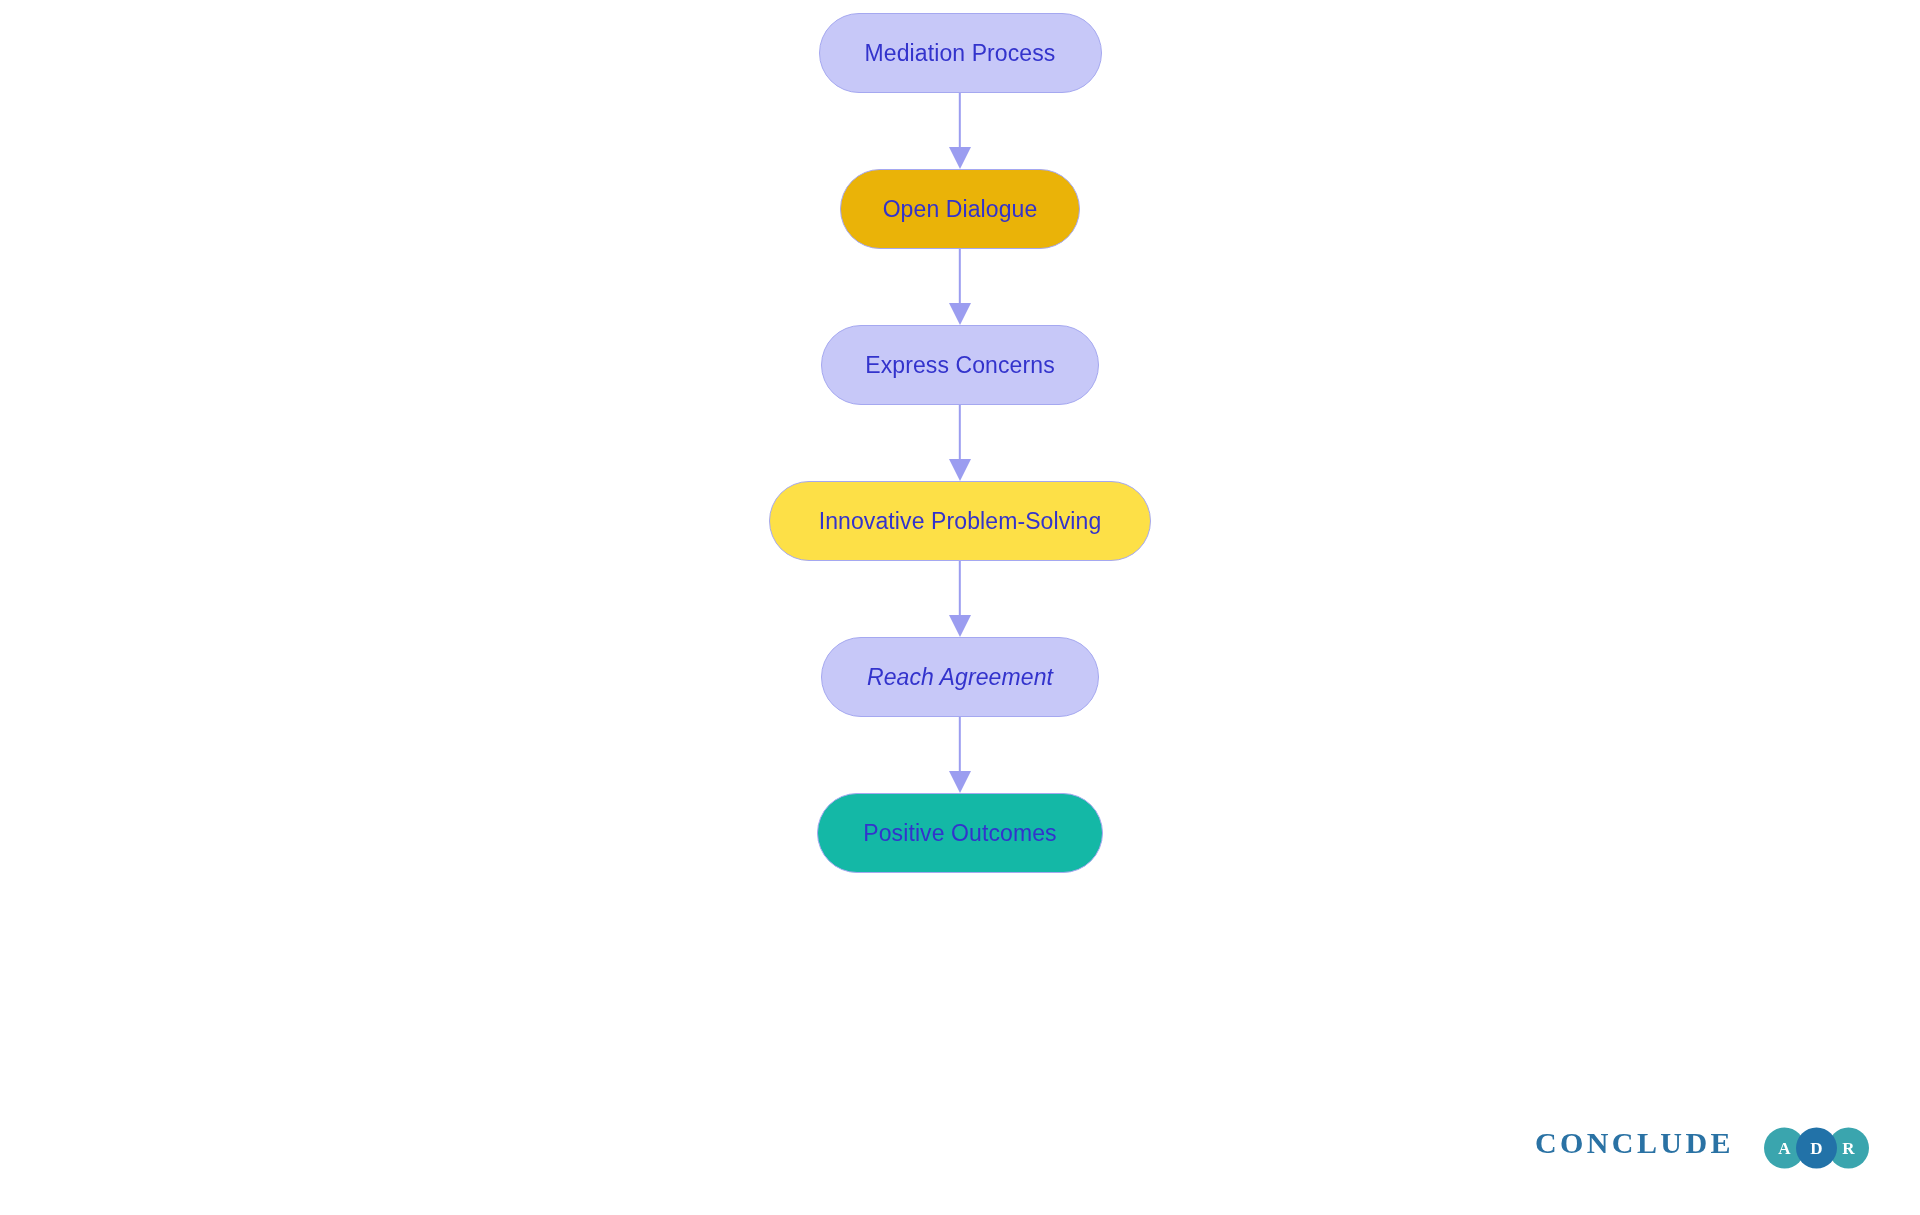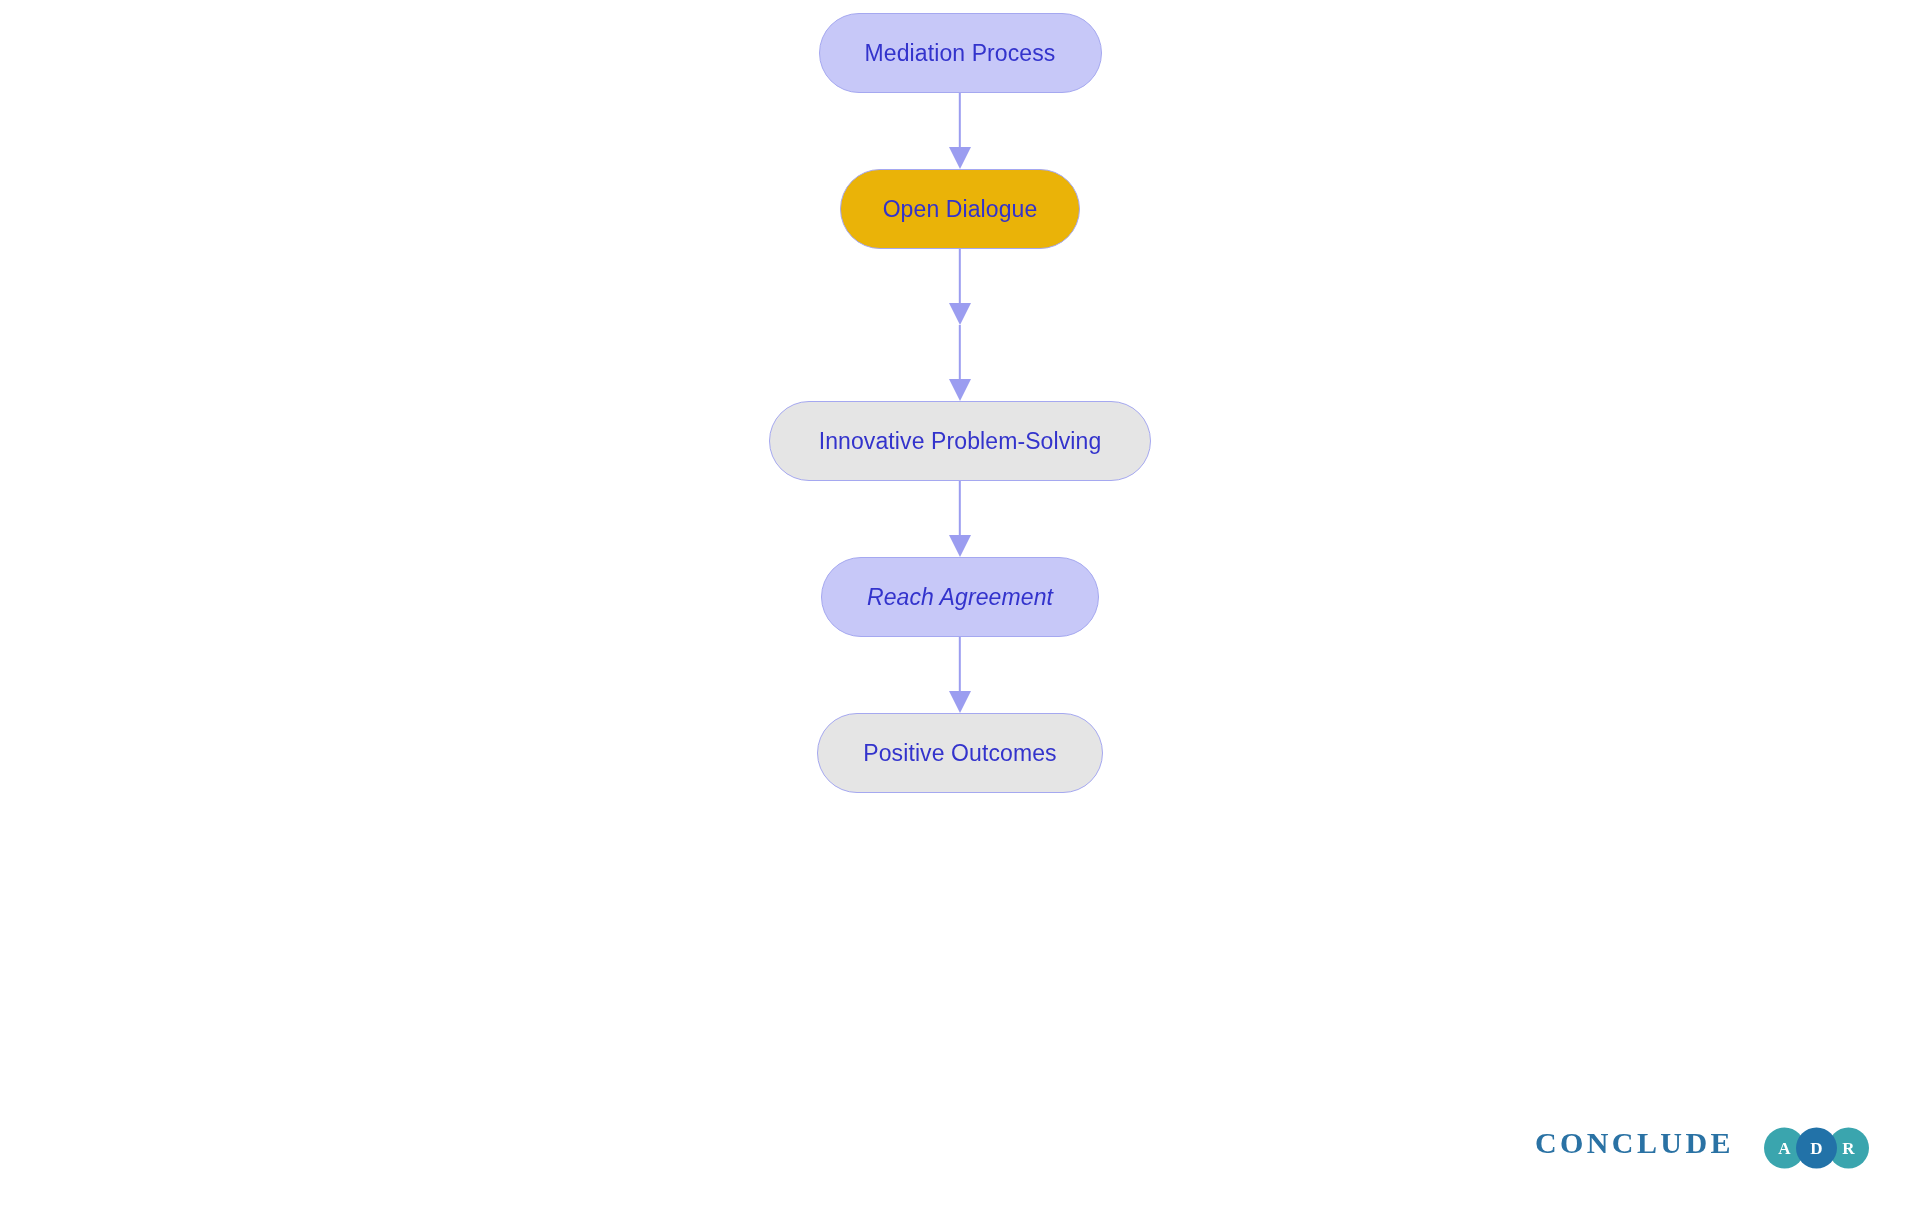--- a/index.html
+++ b/index.html
@@ -139,39 +139,42 @@
         <div class="connector-line" style="background: rgb(155, 157, 240);"></div>
         <div class="connector-head" style="border-top-color: rgb(155, 157, 240);"></div>
       </div>
       <div class="node" style="width: 240px; background: #eab308; border-color: rgb(165, 168, 240);">
         <span class="node-label" style="color: rgb(51, 51, 204);">Open Dialogue</span>
       </div>
       <div class="connector">
         <div class="connector-line" style="background: rgb(155, 157, 240);"></div>
         <div class="connector-head" style="border-top-color: rgb(155, 157, 240);"></div>
       </div>
+      <div class="node" style="width: 278px; background: rgb(199, 200, 248); border-color: rgb(165, 168, 240);">
+        <span class="node-label" style="color: rgb(51, 51, 204);">Express Concerns</span>
+      </div>
       <div class="connector">
         <div class="connector-line" style="background: rgb(155, 157, 240);"></div>
         <div class="connector-head" style="border-top-color: rgb(155, 157, 240);"></div>
       </div>
-      <div class="node" style="width: 382px; background: #e5e5e5; border-color: rgb(165, 168, 240);">
+      <div class="node" style="width: 382px; background: #fde047; border-color: rgb(165, 168, 240);">
         <span class="node-label" style="color: rgb(51, 51, 204);">Innovative Problem-Solving</span>
       </div>
       <div class="connector">
         <div class="connector-line" style="background: rgb(155, 157, 240);"></div>
         <div class="connector-head" style="border-top-color: rgb(155, 157, 240);"></div>
       </div>
       <div class="node" style="width: 278px; background: rgb(199, 200, 248); border-color: rgb(165, 168, 240); font-style: italic;">
         <span class="node-label" style="color: rgb(51, 51, 204);">Reach Agreement</span>
       </div>
       <div class="connector">
         <div class="connector-line" style="background: rgb(155, 157, 240);"></div>
         <div class="connector-head" style="border-top-color: rgb(155, 157, 240);"></div>
       </div>
-      <div class="node" style="width: 286px; background: #e5e5e5; border-color: rgb(165, 168, 240);">
+      <div class="node" style="width: 286px; background: #14b8a6; border-color: rgb(165, 168, 240);">
         <span class="node-label" style="color: rgb(51, 51, 204);">Positive Outcomes</span>
       </div>
     </div>
 
   <div class="brand-logo" id="brand-logo" style="left: 1535px; top: 1148px; transform: translateY(-50%);">
     <span class="brand-wordmark">CONCLUDE</span>
     <span class="brand-circles" id="brand-circles">
         <span class="brand-circle c-a" style="background: rgb(58, 165, 174);">A</span>
         <span class="brand-circle c-d" style="background: rgb(34, 114, 168);">D</span>
         <span class="brand-circle c-r" style="background: rgb(58, 165, 174);">R</span>

